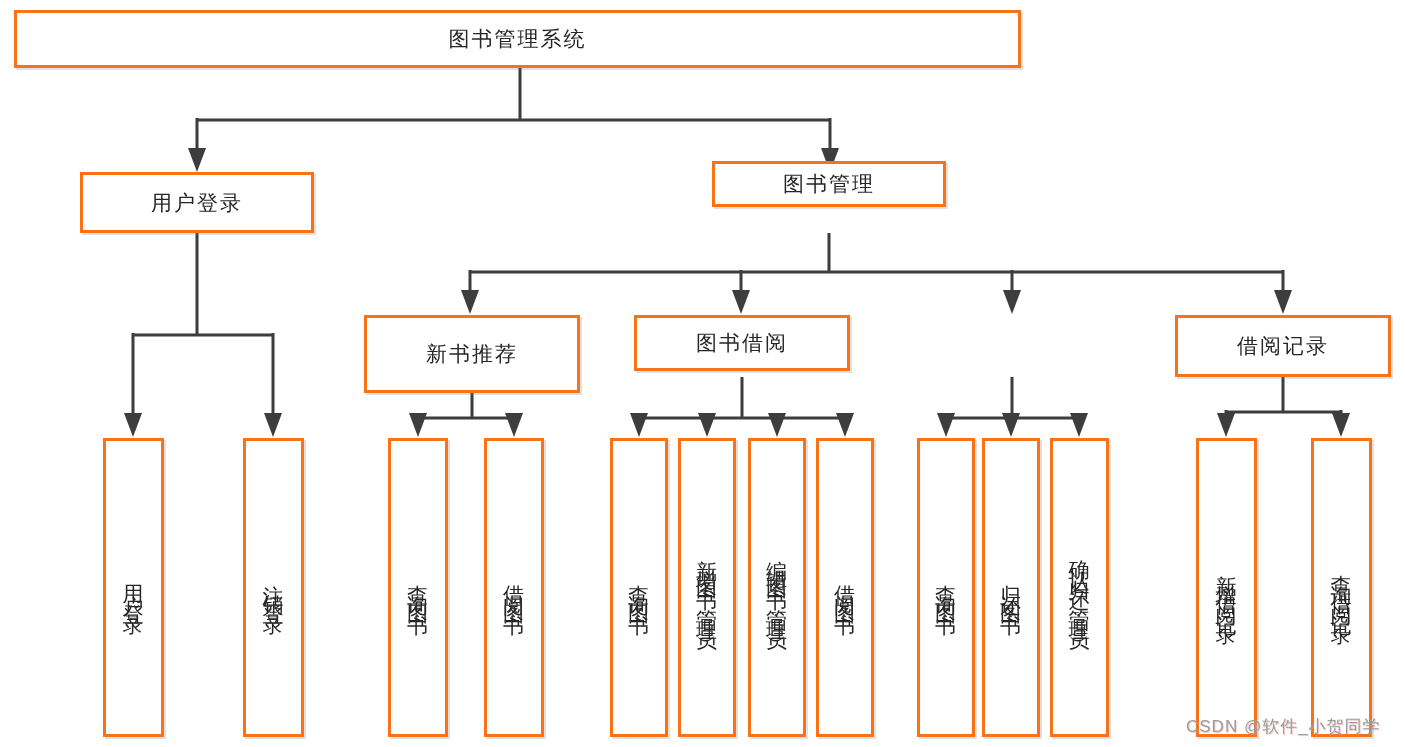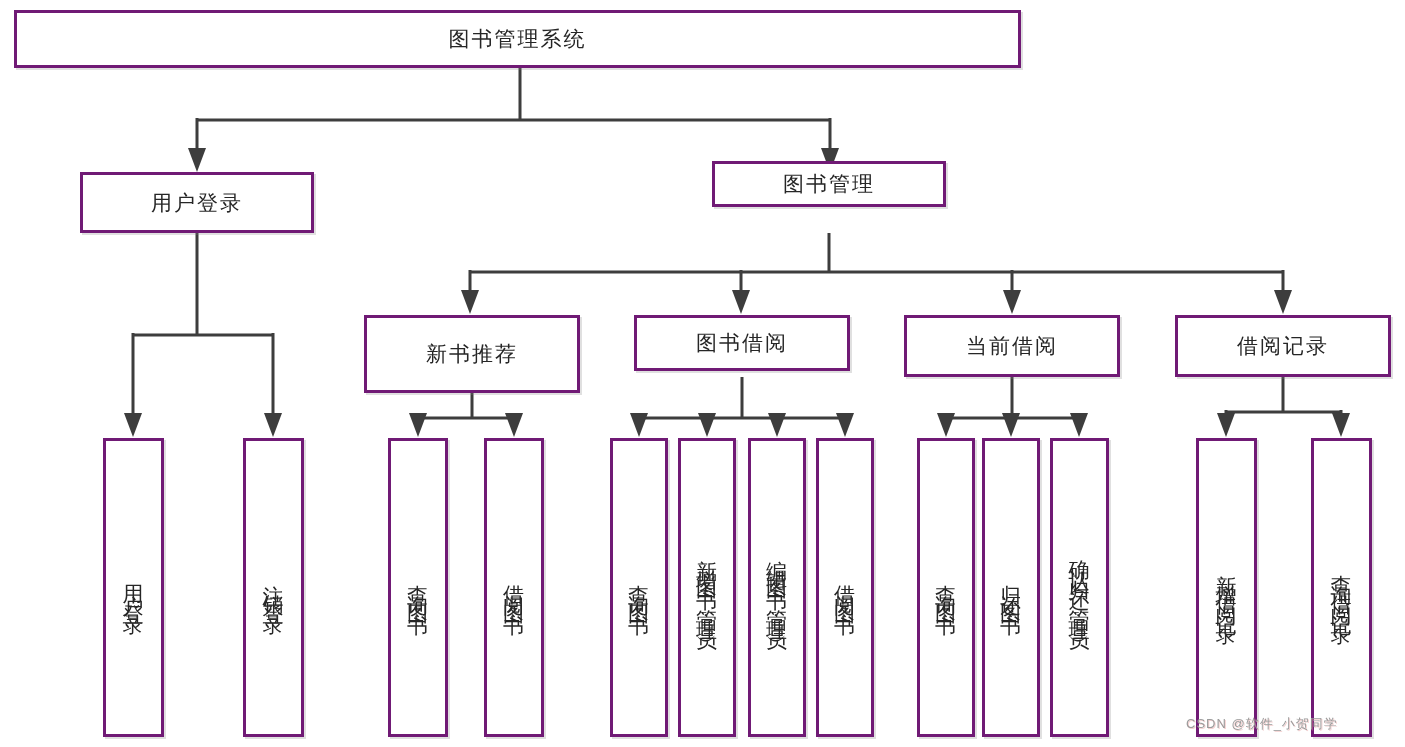--- a/index.html
+++ b/index.html
@@ -8,38 +8,38 @@
     width:1405px;height:747px;
     background:#ffffff;
     overflow:hidden;
     font-family:"Liberation Sans","DejaVu Sans",sans-serif;
   }
   .connectors{position:absolute;left:0;top:0;width:1405px;height:747px;}
   .box{
     position:absolute;
     box-sizing:border-box;
     background:#ffffff;
-    border:3px solid #701a75;
+    border:3px solid #f97316;
     box-shadow:2px 2px 0 rgba(130,130,130,.25);
     display:flex;align-items:center;justify-content:center;
     color:#262626;
   }
   .hbox{font-size:21px;letter-spacing:2px;}
   .leaf{
     writing-mode:vertical-rl;
     font-size:21px;
     letter-spacing:10px;
     line-height:1;
     text-align:center;
   }
   .leaf span{display:block;}
   .watermark{
     position:absolute;
     left:1186px;top:715px;
-    font-size:13px;
+    font-size:17px;
     letter-spacing:1px;
     color:#9b9b9b;
     white-space:nowrap;
     text-shadow:1px 1px 0 rgba(230,150,150,.45);
   }
 </style>
 </head>
 <body>
 
 <div class="canvas">
@@ -94,23 +94,20 @@
   <div class="box hbox" style="left:712px;top:161px;width:234px;height:46px">
     <span>图书管理</span>
   </div>
 
   <div class="box hbox" style="left:364px;top:315px;width:216px;height:78px">
     <span>新书推荐</span>
   </div>
   <div class="box hbox" style="left:634px;top:315px;width:216px;height:56px">
     <span>图书借阅</span>
   </div>
-  <div class="box hbox" style="left:904px;top:315px;width:216px;height:62px">
-    <span>当前借阅</span>
-  </div>
   <div class="box hbox" style="left:1175px;top:315px;width:216px;height:62px">
     <span>借阅记录</span>
   </div>
 
   <div class="box leaf" style="left:103px;top:438px;width:61px;height:299px">
     <span>用户登录</span>
   </div>
   <div class="box leaf" style="left:243px;top:438px;width:61px;height:299px">
     <span>注销登录</span>
   </div>

